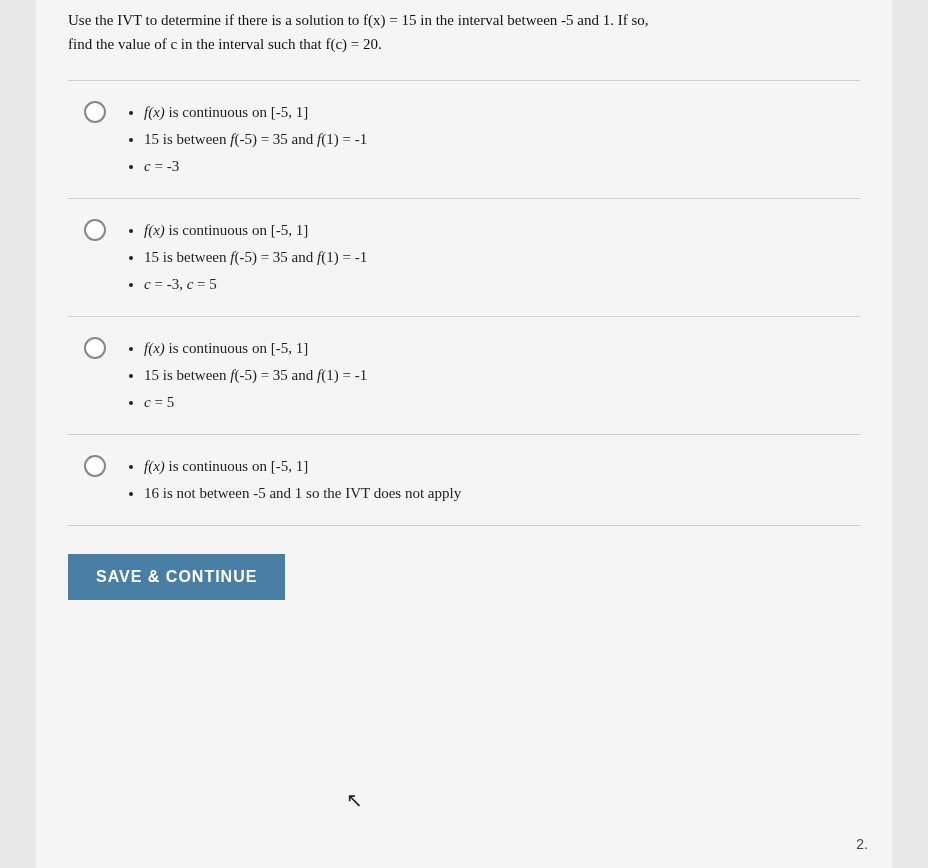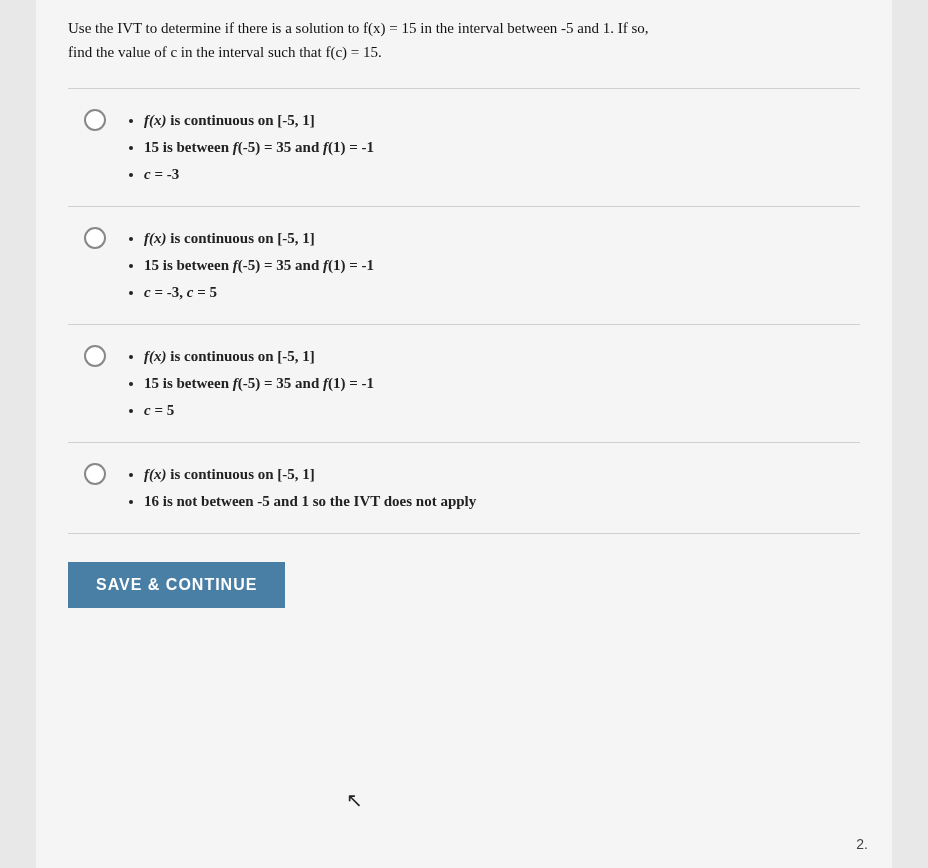--- a/index.html
+++ b/index.html
@@ -10,21 +10,21 @@
       color: #222;
       min-height: 868px;
       display: flex;
       justify-content: center;
       align-items: flex-start;
     }
     .page-container {
       background: #f5f5f5;
       width: 856px;
       min-height: 868px;
-      padding: 16px 32px 32px 32px;
+      padding: 8px 32px 32px 32px;
       position: relative;
     }
     .question-text {
       font-size: 15px;
       line-height: 1.6;
       margin-bottom: 24px;
       color: #111;
     }
     .options-container {
       display: flex;
@@ -51,21 +51,20 @@
       border: 2px solid #888;
       flex-shrink: 0;
       margin-top: 2px;
       background: white;
       display: flex;
       align-items: center;
       justify-content: center;
     }
     .option-content {
       flex: 1;
-      font-weight: bold;
     }
     .bullet-list {
       list-style: disc;
       padding-left: 20px;
       line-height: 1.8;
     }
     .bullet-list li {
       font-size: 15px;
       color: #222;
     }
@@ -107,21 +106,21 @@
       color: #222;
     }
   </style>
 </head>
 <body>
 
 <div class="page-container">
 
   <div class="question-text">
     <span>Use the IVT to determine if there is a solution to f(x) = 15 in the interval between -5 and 1. If so,</span><br>
-    <span>find the value of c in the interval such that f(c) = 15.</span>
+    <span>find the value of c in the interval such that f(c) = 20.</span>
   </div>
 
   <div class="options-container">
 
     <div class="option-row">
       <div class="radio-circle"></div>
       <div class="option-content">
         <ul class="bullet-list">
           <li><span class="math">f(x)</span> is continuous on [-5, 1]</li>
           <li>15 is between <span class="math">f</span>(-5) = 35 and <span class="math">f</span>(1) = -1</li>

